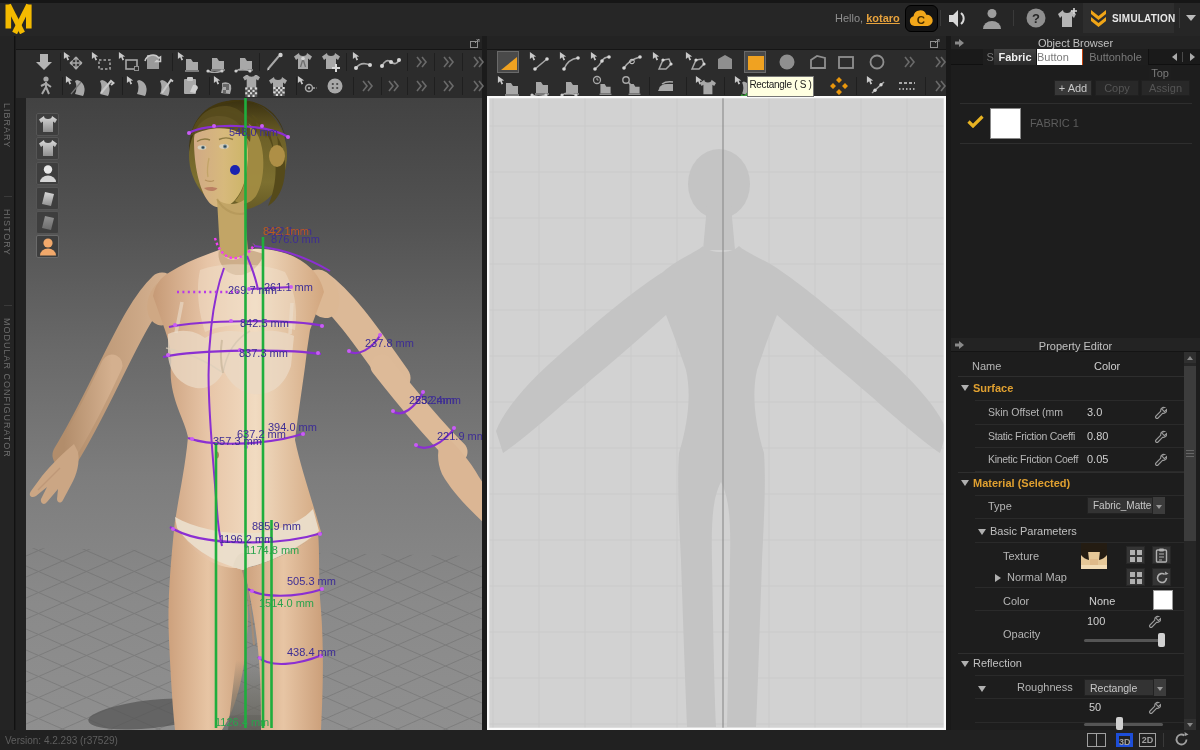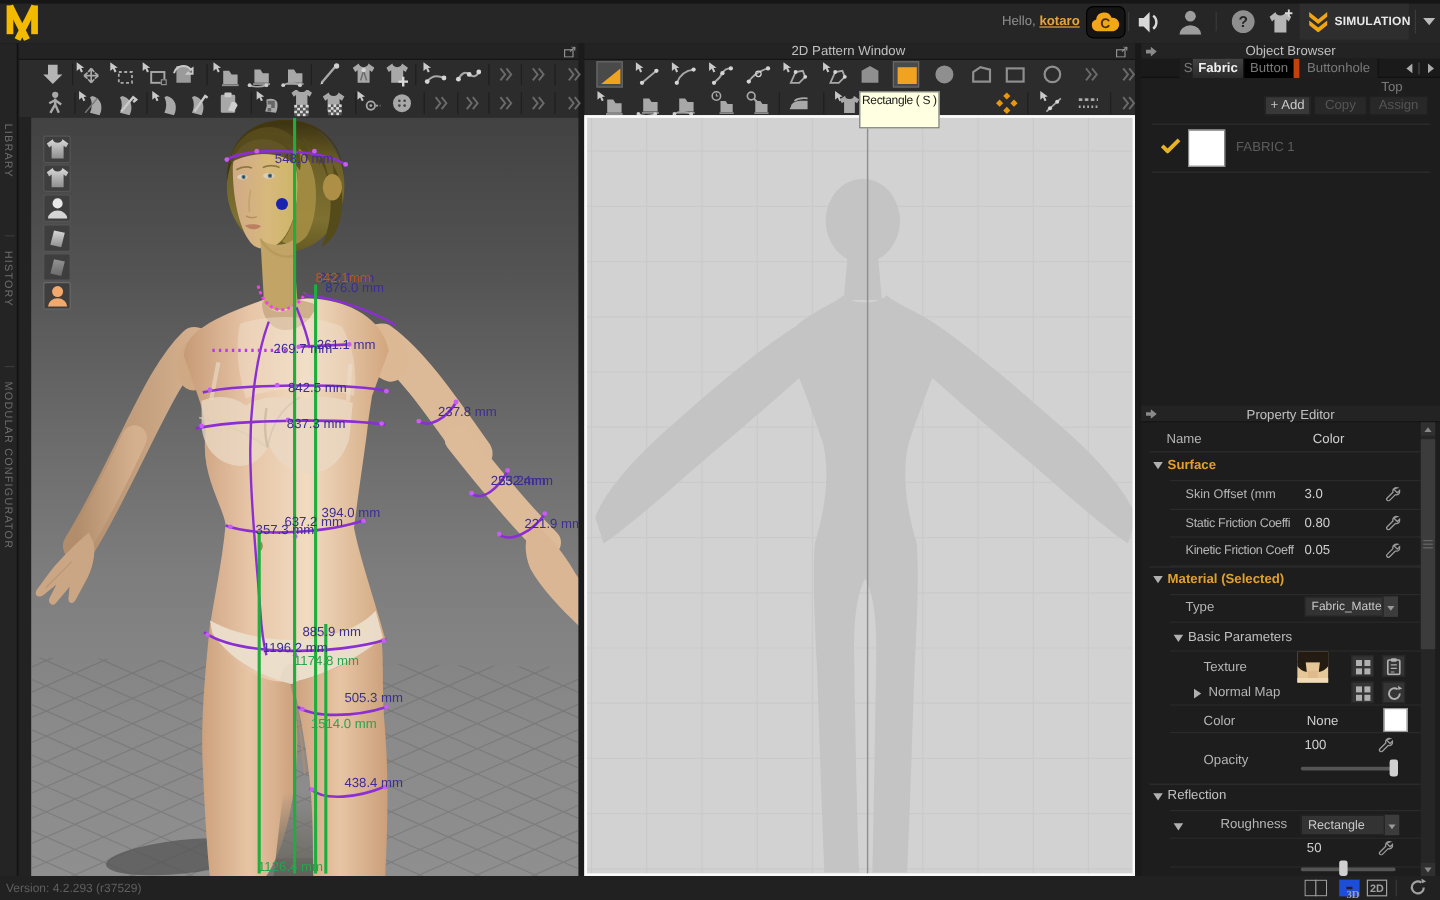--- a/index.html
+++ b/index.html
@@ -627,21 +627,20 @@
               <stop offset="0" stop-color="#d8d8d8"></stop>
               <stop offset="1" stop-color="#8f8f8f"></stop>
             </linearGradient>
           </defs>
           <circle cx="11" cy="7" r="4.6" fill="#f2a96b"></circle>
           <path d="M3 19.5 a8 7 0 0 1 16 0 Z" fill="#f2a96b"></path>
         </svg></div>
     </div>
 
   <div class="abs" style="left:487px;top:36px;width:459px;height:14px;background:#232323;border-bottom:1px solid #151515;"></div>
-  <div class="abs" style="left:487px;top:37px;width:440px;height:13px;text-align:center;color:#c0c0c0;font-size:11px;">2D Pattern Window</div>
   <svg class="abs" style="left:930px;top:39px" width="10" height="9" viewBox="0 0 10 9">
       <rect x="0.5" y="2.5" width="7" height="6" fill="none" stroke="#909090"></rect>
       <path d="M5 4 L9 0 M6 0 h3 v3" stroke="#909090" fill="none"></path>
     </svg>
   <div class="abs" style="left:487px;top:50px;width:459px;height:48px;background:#2c2c2c;"></div>
   <div id="tb2d1" class="abs" style="left:489px;top:51px;width:457px;height:23px;">
       <div style="position:absolute;left:8px;top:0px;width:22px;height:22px;background:#4a4a4a;border:1px solid #6a6a6a;"><svg width="22" height="22" viewBox="0 0 22 22">
           <path d="M3 18 L19 18 L19 5 Z" fill="#f0a221"></path>
         </svg></div>
       <div style="position:absolute;left:40px;top:0px;width:22px;height:22px;"><svg width="22" height="22" viewBox="0 0 22 22">
@@ -865,35 +864,35 @@
 C 849 324 809 290 781 271
 C 766 260 746 253 739 246
 C 735 250 728 252 721 252
 C 713 252 708 250 702 246 Z"></path>
 </g>
 <line x1="723" y1="96" x2="723" y2="730" stroke="#8f8f8f" stroke-width="1.2"></line>
 <rect x="488" y="97" width="457" height="632" fill="none" stroke="#fafafa" stroke-width="2.5"></rect>
 </svg>
     </div>
 
-  <div class="abs" style="left:716px;top:76px;width:67px;height:31px;background:#ffffe1;border:1px solid #767676;color:#1a1a1a;font-size:10px;text-align:center;line-height:15px;z-index:30;white-space:nowrap;overflow:hidden;letter-spacing:-0.3px;">Rectangle ( S )</div>
+  <div class="abs" style="left:747px;top:76px;width:67px;height:21px;background:#ffffe1;border:1px solid #767676;color:#1a1a1a;font-size:10px;text-align:center;line-height:15px;z-index:30;white-space:nowrap;overflow:hidden;letter-spacing:-0.3px;">Rectangle ( S )</div>
 
   <div class="abs" style="left:946px;top:36px;width:254px;height:694px;background:#1d1d1d;"></div>
   <div class="abs" style="left:946px;top:36px;width:5px;height:694px;background:#191919;"></div>
   <div class="abs" style="left:951px;top:36px;width:249px;height:13px;background:#232323;"></div>
   <div class="abs" style="left:951px;top:37px;width:249px;height:12px;text-align:center;color:#c0c0c0;font-size:11px;">Object Browser</div>
   <svg class="abs" style="left:955px;top:39px" width="9" height="8" viewBox="0 0 9 8">
       <path d="M0 2.5 h4 V0 l5 4 -5 4 V5.5 H0 Z" fill="#8a8a8a"></path>
     </svg>
 
   <div id="obtabs">
 <div class="abs" style="left:951px;top:49px;width:249px;height:16px;background:#1a1a1a;border-bottom:1px solid #101010;"></div>
 <div class="abs" style="left:983px;top:49px;width:43px;height:16px;background:#1e1e1e;color:#7a7a7a;font-size:11px;text-align:center;line-height:16px;border-right:5px solid #14532d;">Scene</div>
 <div class="abs" style="left:994px;top:49px;width:43px;height:16px;background:linear-gradient(#424242,#2a2a2a);color:#f0f0f0;font-weight:bold;font-size:11px;text-align:center;line-height:16px;border-right:1px solid #111;">Fabric</div>
-<div class="abs" style="left:1037px;top:49px;width:46px;height:16px;background:#000000;color:#7a7a7a;font-size:11px;text-align:center;line-height:16px;border-right:5px solid #c2410c;">Button</div>
+<div class="abs" style="left:1037px;top:49px;width:46px;height:16px;background:#ffffff;color:#7a7a7a;font-size:11px;line-height:16px;border-right:1px solid #c2410c;">Button</div>
 <div class="abs" style="left:1083px;top:49px;width:66px;height:16px;background:#1e1e1e;color:#7a7a7a;font-size:11px;text-align:center;line-height:16px;border-right:1px solid #111;">Buttonhole</div>
 <div class="abs" style="left:1149px;top:49px;width:22px;height:16px;background:#1e1e1e;color:#7a7a7a;font-size:11px;text-align:center;line-height:16px;margin-top:16px;">Top</div>
 <div class="abs" style="left:1172px;top:53px;width:0;height:0;border-top:4px solid transparent;border-bottom:4px solid transparent;border-right:5px solid #aaa;"></div>
 <div class="abs" style="left:1182px;top:52px;width:1px;height:10px;background:#4a4a4a;"></div>
 <div class="abs" style="left:1190px;top:53px;width:0;height:0;border-top:4px solid transparent;border-bottom:4px solid transparent;border-left:5px solid #aaa;"></div>
 <div class="abs" style="left:1054px;top:80px;width:38px;height:16px;background:#383838;border:1px solid #222;color:#c8c8c8;font-size:11px;text-align:center;line-height:15px;">+ Add</div>
 <div class="abs" style="left:1095px;top:80px;width:44px;height:16px;background:#282828;border:1px solid #202020;color:#555;font-size:11px;text-align:center;line-height:15px;">Copy</div>
 <div class="abs" style="left:1141px;top:80px;width:49px;height:16px;background:#282828;border:1px solid #202020;color:#555;font-size:11px;text-align:center;line-height:15px;">Assign</div>
 <div class="abs" style="left:960px;top:103px;width:232px;height:1px;background:#2e2e2e;"></div>
 <svg class="abs" style="left:967px;top:115px" width="17" height="13" viewBox="0 0 17 13">
@@ -1015,21 +1014,21 @@
 <div class="abs" style="left:1186px;top:450px;width:8px;height:1px;background:#666;box-shadow:0 3px 0 #666, 0 6px 0 #666;"></div>
 </div>
 
   <div class="abs" style="left:0;top:730px;width:1200px;height:20px;background:#212121;"></div>
   <div class="abs" style="left:5px;top:735px;font-size:10px;color:#5f5f5f;">Version: 4.2.293 (r37529)</div>
   <div id="bottomicons">
 <svg class="abs" style="left:1087px;top:733px" width="19" height="14" viewBox="0 0 19 14">
         <rect x="0.5" y="0.5" width="18" height="13" fill="none" stroke="#a0a0a0"></rect>
         <line x1="9.5" y1="0" x2="9.5" y2="14" stroke="#a0a0a0"></line>
       </svg>
-<div class="abs" style="left:1116px;top:733px;width:17px;height:14px;border:6px solid #1d4ed8;color:#a0a0a0;font-size:9px;font-weight:bold;text-align:center;line-height:12px;font-family:Liberation Serif, serif;">3D</div>
+<div class="abs" style="left:1116px;top:733px;width:17px;height:14px;border:3px solid #1d4ed8;color:#a0a0a0;font-size:9px;font-weight:bold;text-align:center;line-height:12px;">3D</div>
 <div class="abs" style="left:1139px;top:733px;width:17px;height:14px;border:1px solid #a0a0a0;color:#a0a0a0;font-size:9px;font-weight:bold;text-align:center;line-height:12px;">2D</div>
 <div class="abs" style="left:1163px;top:733px;width:1px;height:14px;background:#3a3a3a;"></div>
 <svg class="abs" style="left:1174px;top:732px" width="15" height="15" viewBox="0 0 15 15">
         <path d="M12.5 7.5 a5 5 0 1 1 -2 -4" fill="none" stroke="#a0a0a0" stroke-width="1.8"></path>
         <path d="M10.5 0 L11 4 L14.5 2.5 Z" fill="#a0a0a0"></path>
       </svg>
 </div>
 
 </div>
 

